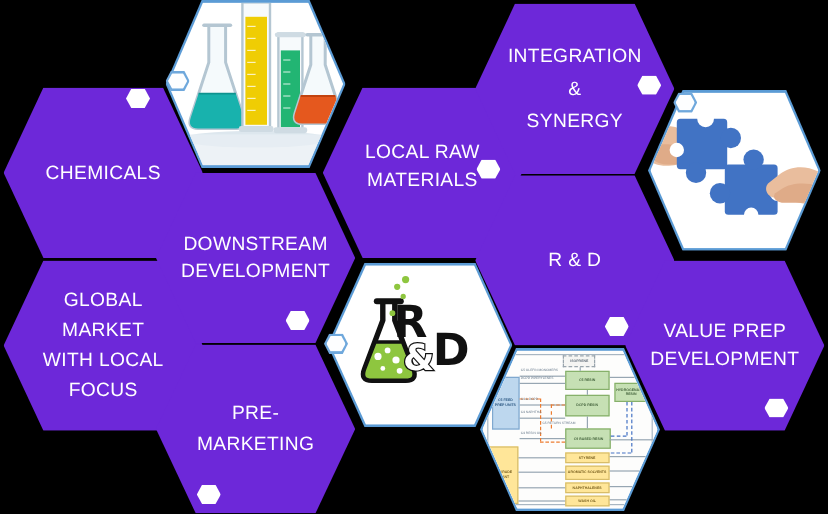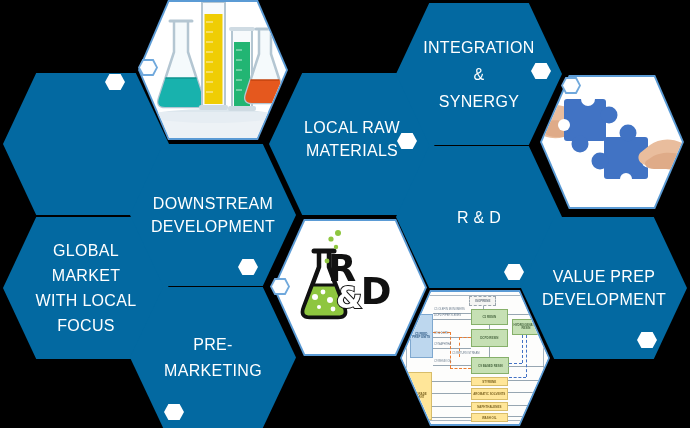--- a/index.html
+++ b/index.html
@@ -6,21 +6,21 @@
   .stage {
     position:relative; width:690px; height:428px; background:#000;
     overflow:hidden; font-family:"Liberation Sans", sans-serif;
   }
   
   .hex {
     position:absolute;
     clip-path: polygon(20% 0%, 80% 0%, 100% 50%, 80% 100%, 20% 100%, 0% 50%);
   }
   .hex-blue {
-    background:#0369a1;
+    background:#6d28d9;
     display:flex; align-items:center; justify-content:center;
   }
   .hex-label {
     color:#fff; text-align:center; font-size:16px; line-height:23px;
     letter-spacing:.3px; font-weight:400;
   }
   .hex-label .line { display:block; }
   
   .hex-img { background:#5b9bd5; }
   .hex-inner {
@@ -70,20 +70,21 @@
     transform:scale(.45); transform-origin:0 50%;
   }
 </style>
 </head>
 <body>
 
 <div class="stage">
 
   <div class="hex hex-blue" style="left:3px; top:73px; width:166px; height:142px;">
     <div class="hex-label">
+      <span class="line">CHEMICALS</span>
     </div>
   </div>
 
   <div class="hex hex-blue" style="left:3px; top:217px; width:166px; height:142px;">
     <div class="hex-label" style="line-height:25px;">
       <span class="line">GLOBAL</span>
       <span class="line">MARKET</span>
       <span class="line">WITH LOCAL</span>
       <span class="line">FOCUS</span>
     </div>

